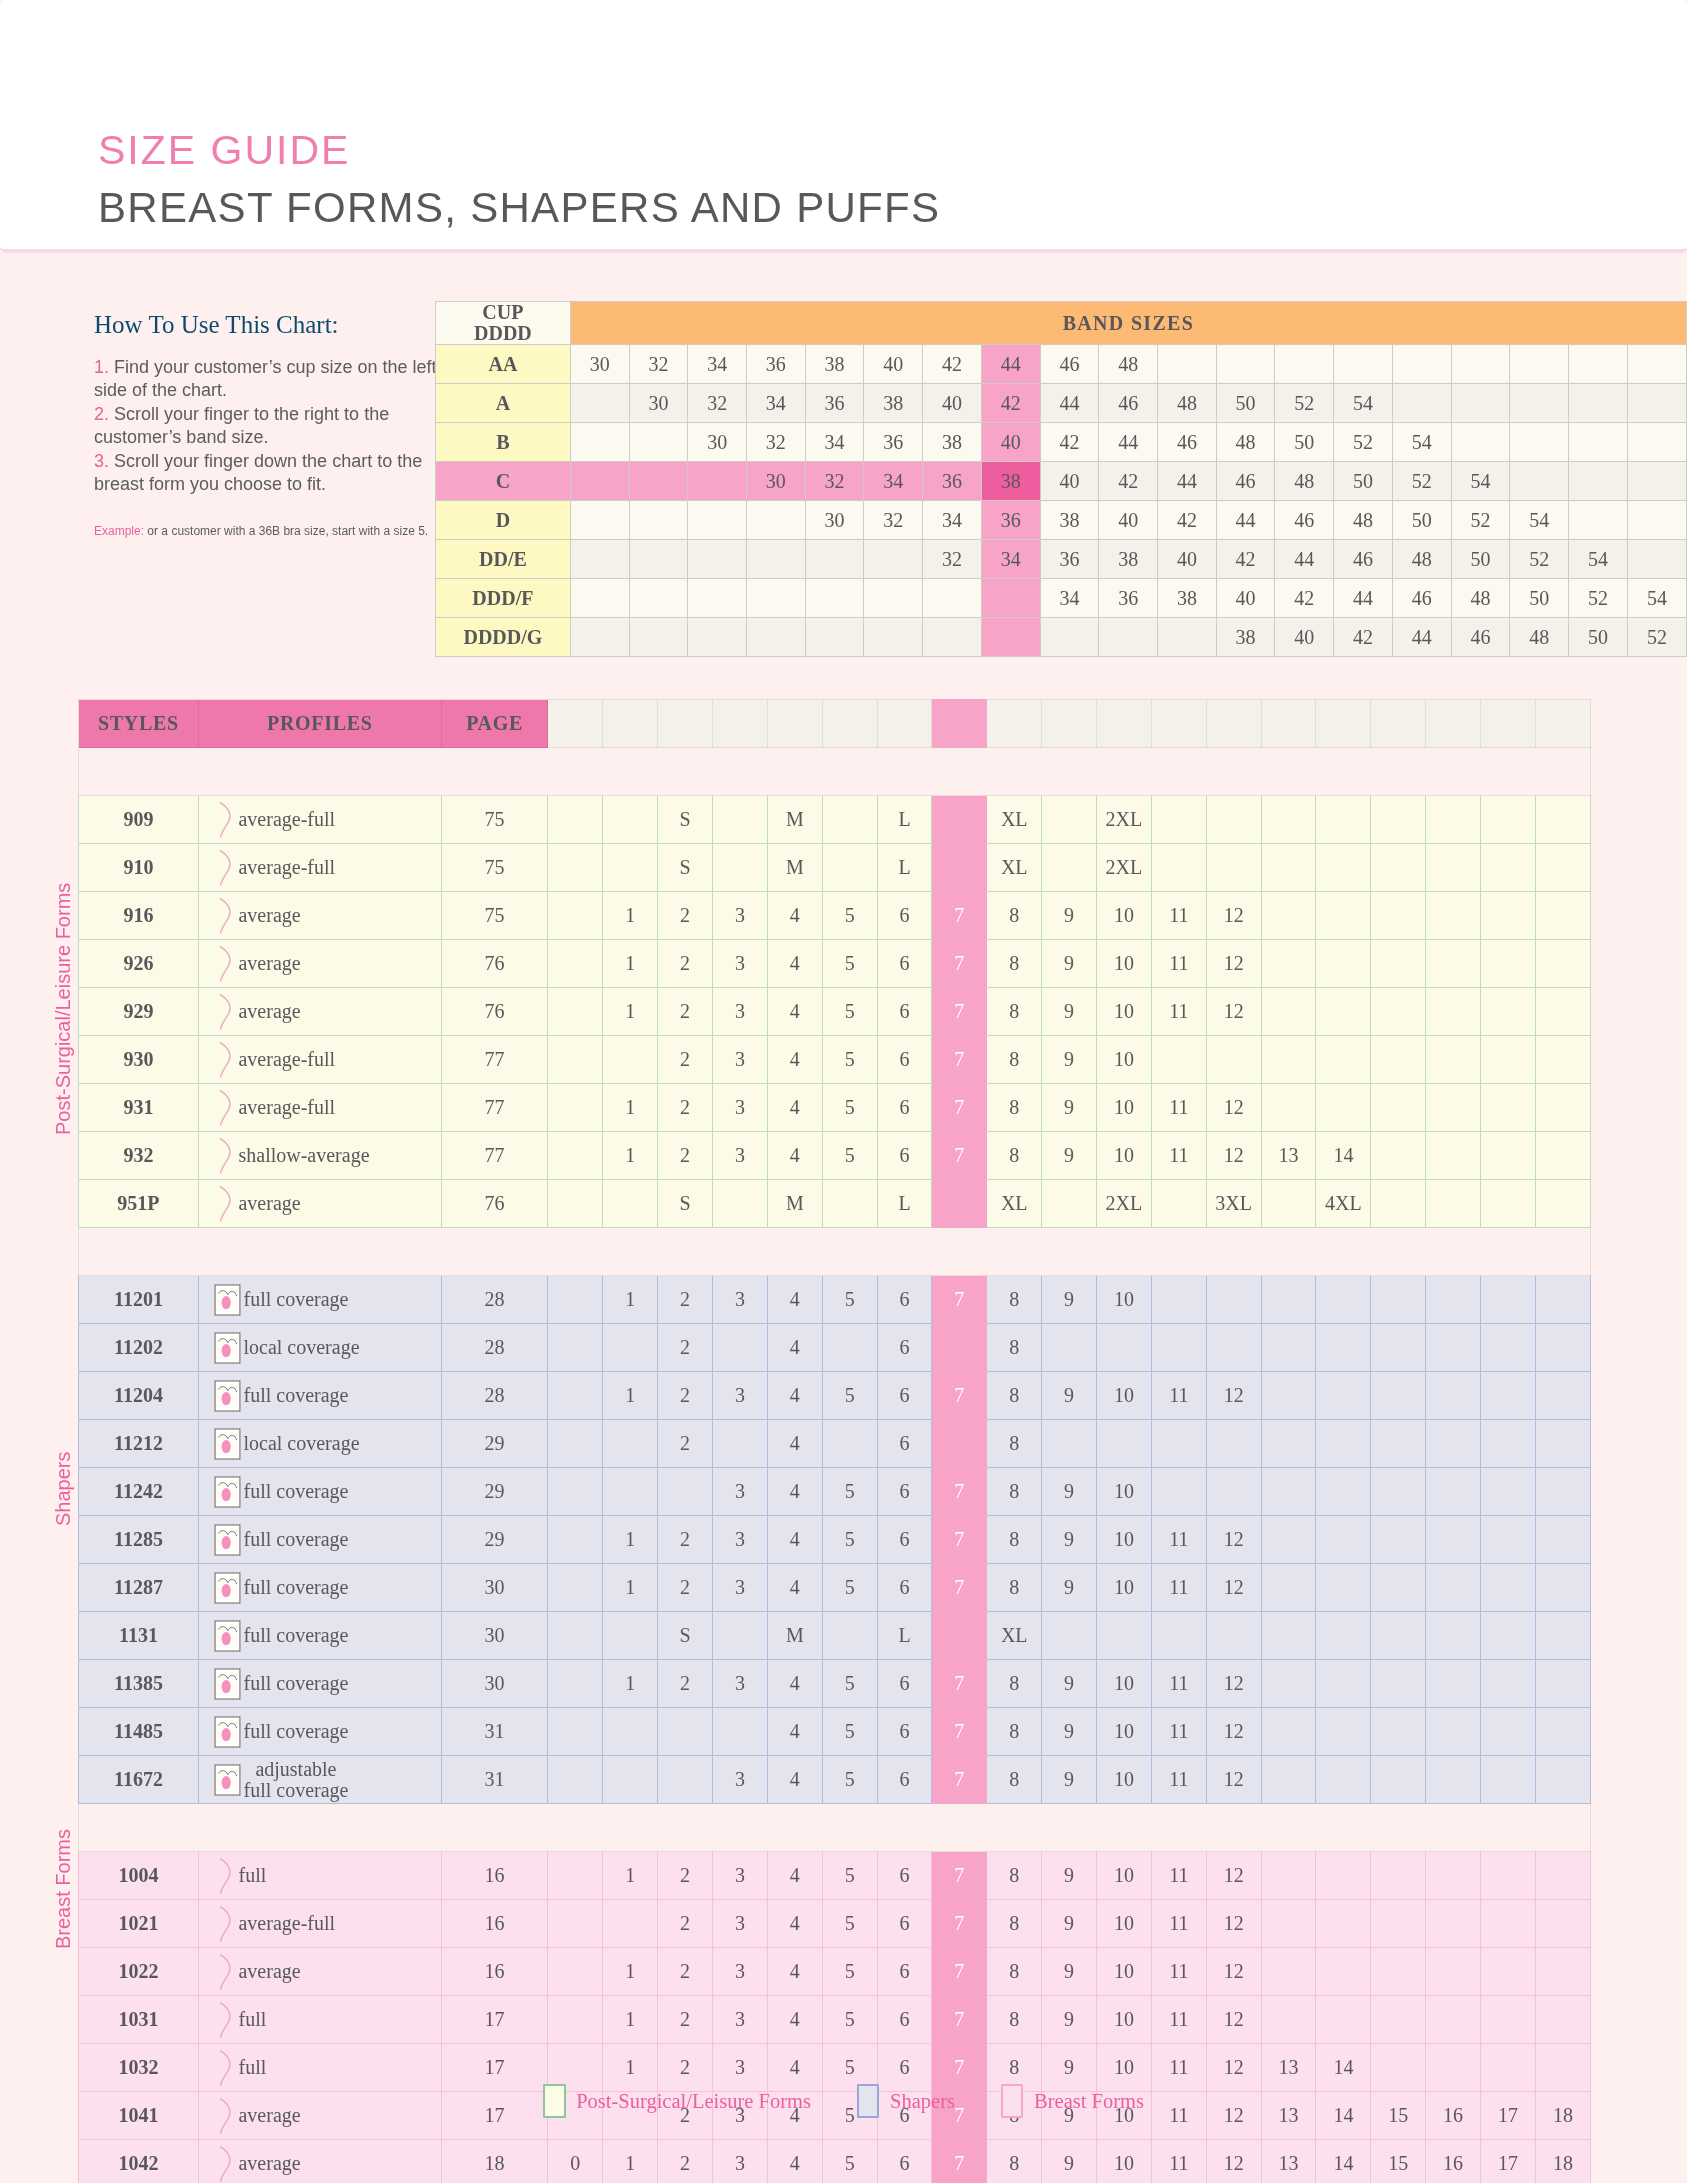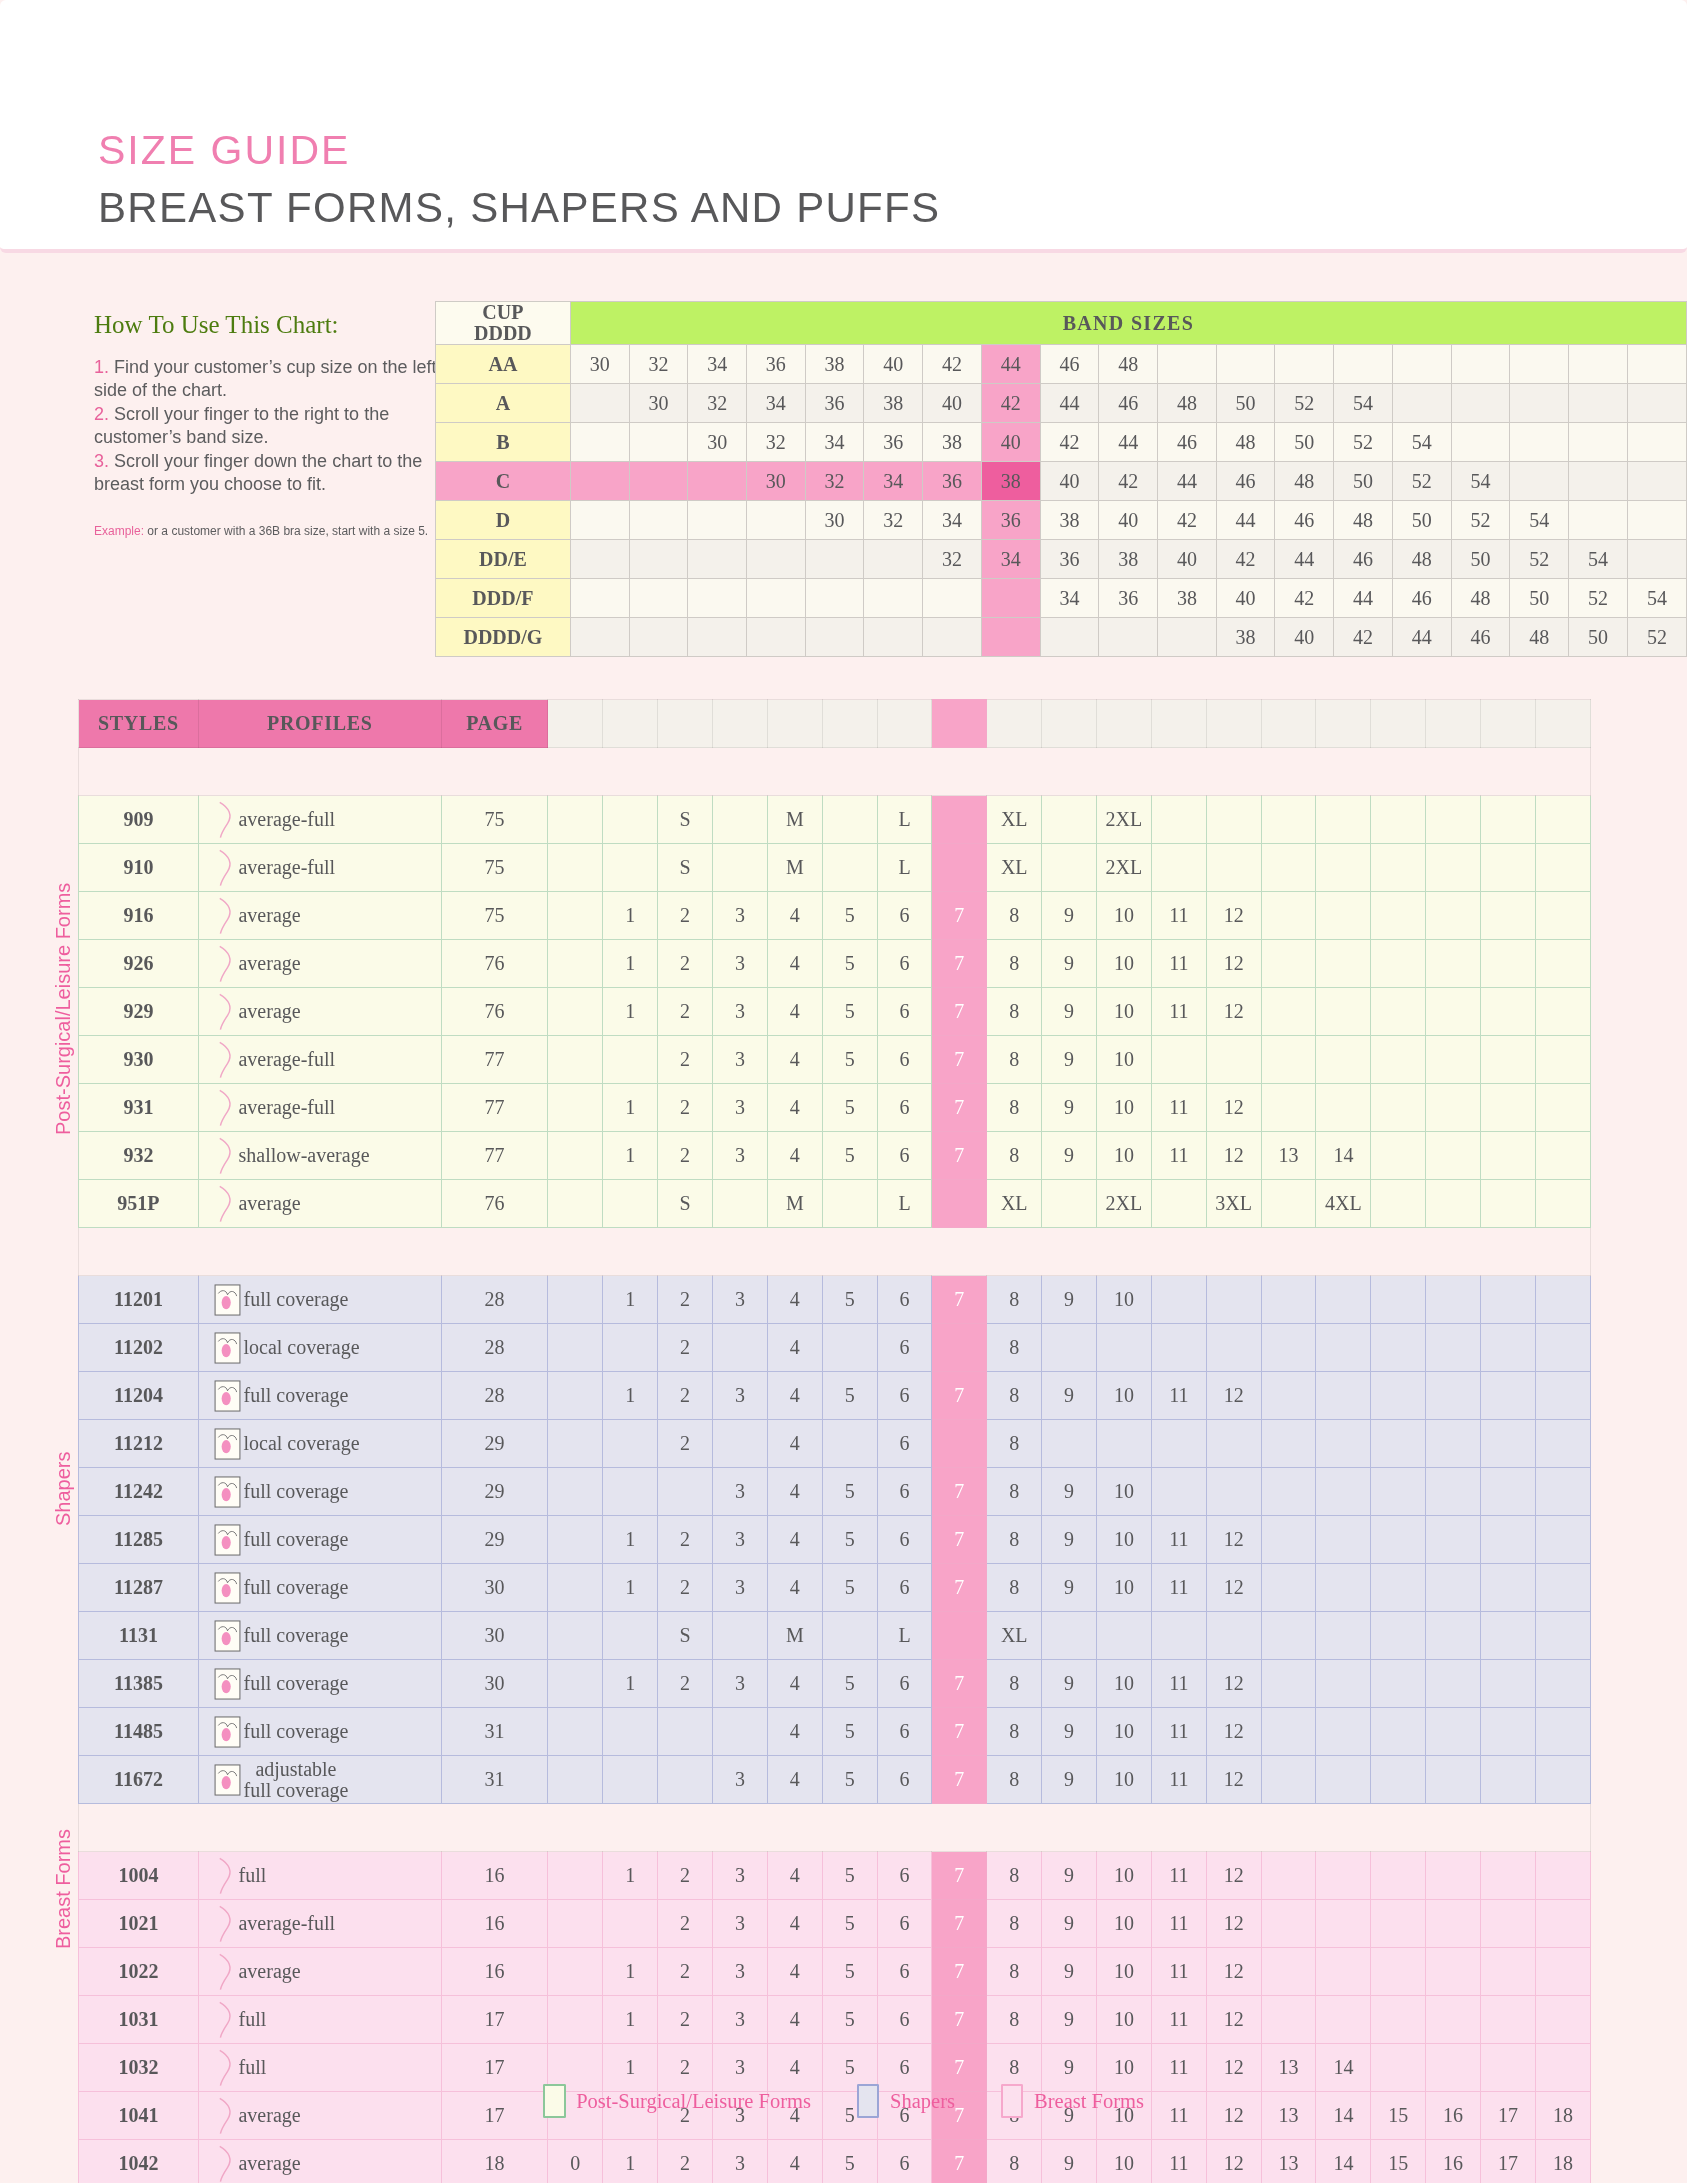--- a/index.html
+++ b/index.html
@@ -29,21 +29,21 @@
     position:absolute; left:98px; top:184px;
     font-size:42px; letter-spacing:1.3px;
     color:#58585a; font-weight:400;
     font-family:"Liberation Sans", sans-serif;
   }
   
   #howto{
     position:absolute; left:94px; top:311px; width:344px;
   }
   #howto-title{
-    font-size:25px; color:#4d7c0f; margin-bottom:17px;
+    font-size:25px; color:#0c4a6e; margin-bottom:17px;
     font-family:"Liberation Serif", serif;
   }
   .howto-step{
     font-size:18px; line-height:1.30; color:#5c5c5e;
     margin-bottom:0px;
   }
   .step-num{ color:#e8629b; }
   #howto-example{
     margin-top:28px; font-size:12px; line-height:1.30; color:#5c5c5e;
   }
@@ -83,21 +83,21 @@
   td.cuphead{
     background:#fdfbef;
     color:#4c4c4e;
     font-weight:bold;
     font-size:20px;
     line-height:1.05;
     border:0.7px solid #ef7fb0;
     height:78px;
   }
   td.bandhead{
-    background:#bef264;
+    background:#fdba74;
     color:#ffffff;
     font-weight:bold;
     font-size:20.5px;
     letter-spacing:1.3px;
     border:0.7px solid #ee78ab;
     height:78px;
   }
   td.band{ background:#f4f1eb; }
   td.band.odd{ background:#fbf9f0; }
   td.hl-row{ background:#f8a4c8; color:#ffffff; border-color:#f3a8c9;}

